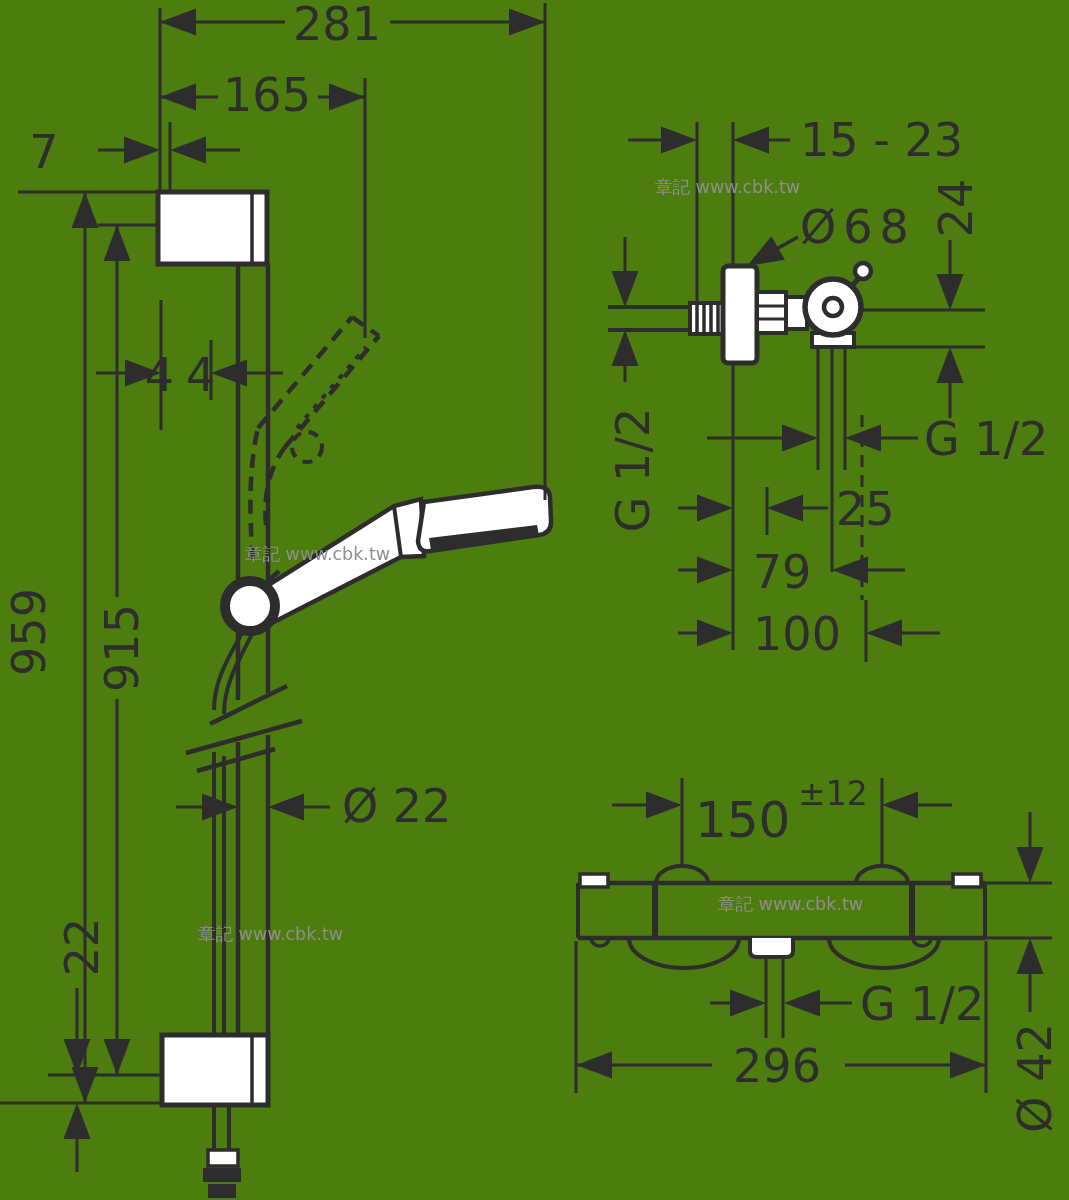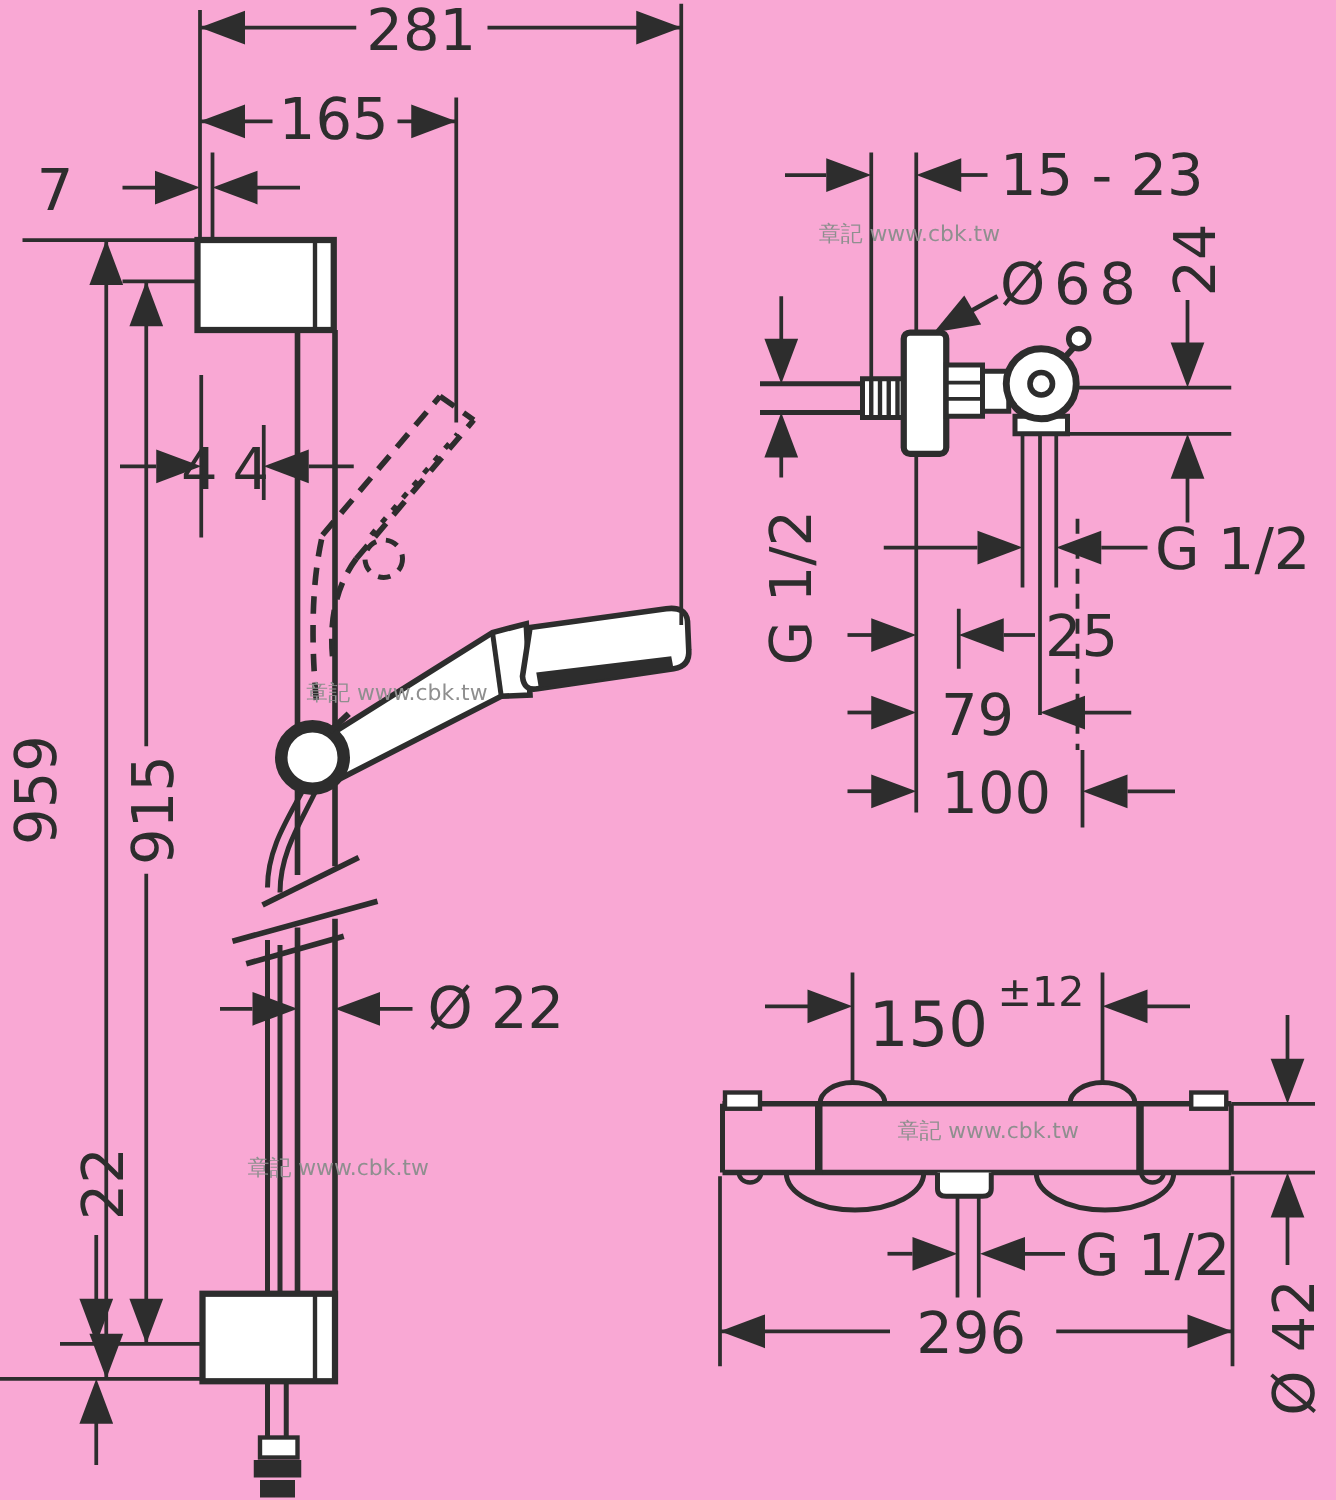--- a/index.html
+++ b/index.html
@@ -1,16 +1,16 @@
 <!DOCTYPE html>
 <html><head>
 <meta charset="utf-8">
 <style>
   html,body{margin:0;padding:0;background:#fff;}
-  .page{width:1069px;height:1200px;position:relative;background:#f9a8d4;overflow:hidden;text-decoration:underline;}
+  .page{width:1069px;height:1200px;position:relative;background:#4d7c0f;overflow:hidden;text-decoration:underline;}
   svg{display:block;}
   svg text{font-family:"DejaVu Sans","Liberation Sans",sans-serif;fill:#2d2d2d;stroke:none;}
   .dim{font-size:46px;}
   .dim-lg{font-size:50px;}
   .sup{font-size:33px;}
   .wm{font-size:17.5px;fill:#8f8f8f;}
   .ah{fill:#2d2d2d;stroke:none;}
   .part{stroke:#2d2d2d;fill:none;}
   .w{fill:#ffffff;}
   .dark{fill:#2d2d2d;stroke:none;}

